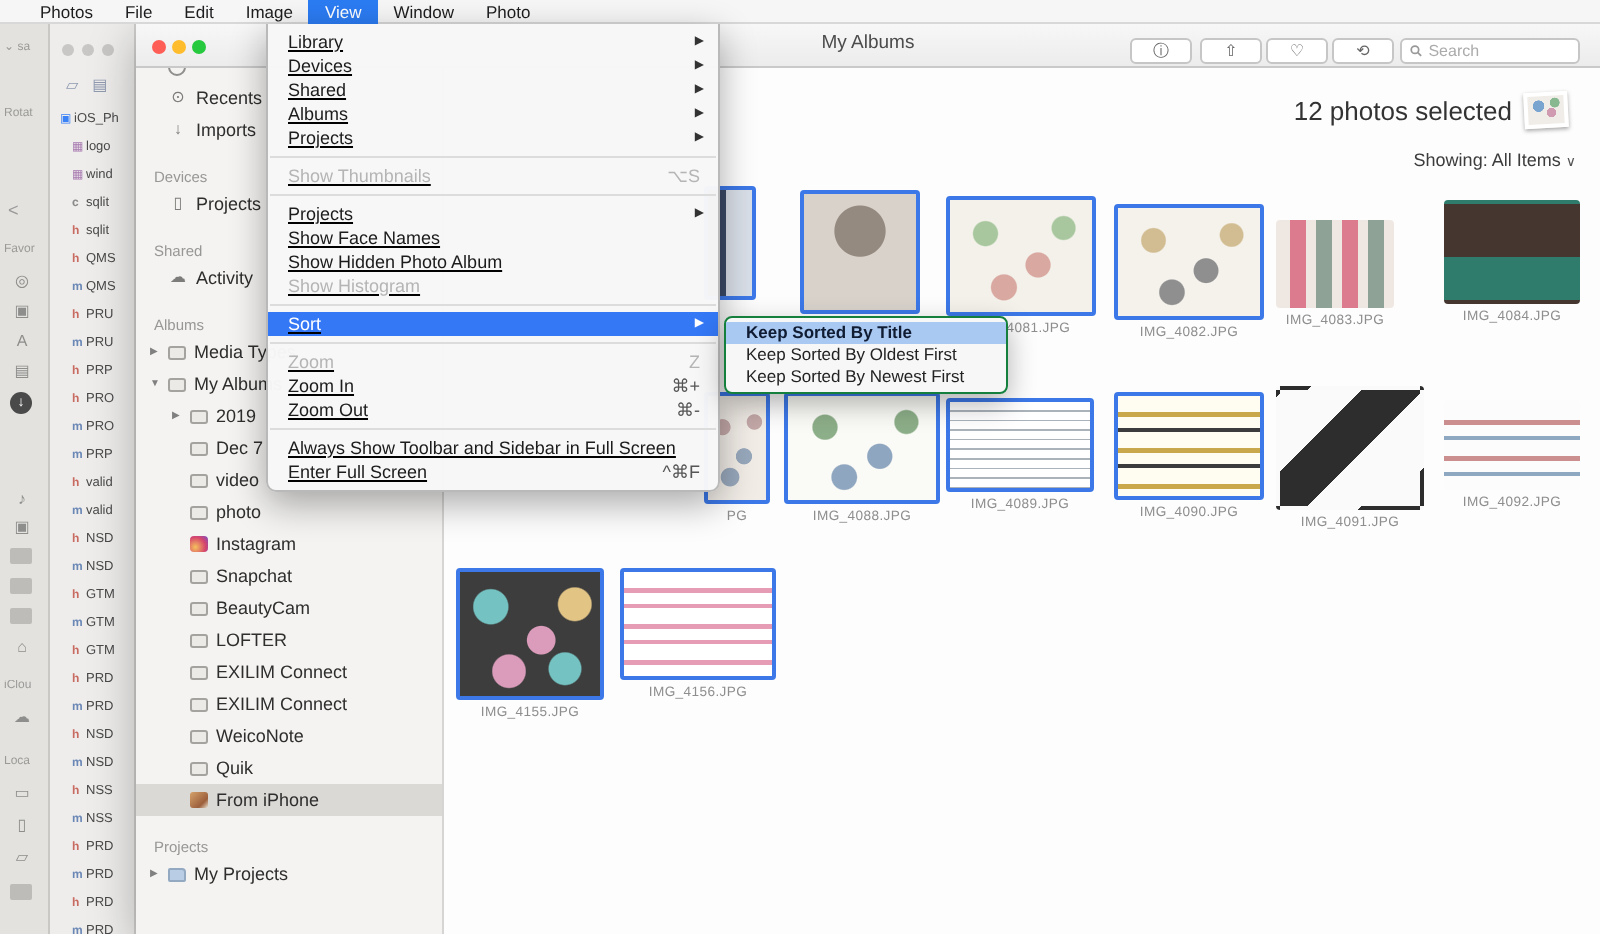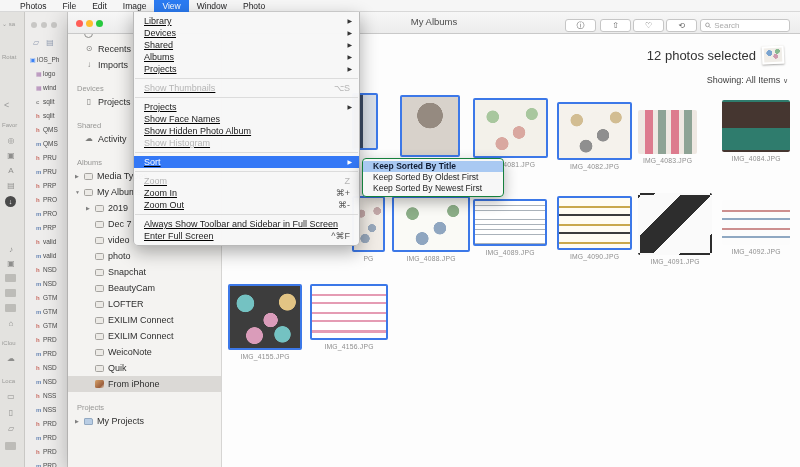--- a/index.html
+++ b/index.html
@@ -282,20 +282,24 @@
         </div>
         <div class="sb-item ind">
           <span class="ic-album"></span>
           <span>video</span>
         </div>
         <div class="sb-item ind">
           <span class="ic-album"></span>
           <span>photo</span>
         </div>
         <div class="sb-item ind">
+          <span class="ic-insta"></span>
+          <span>Instagram</span>
+        </div>
+        <div class="sb-item ind">
           <span class="ic-album"></span>
           <span>Snapchat</span>
         </div>
         <div class="sb-item ind">
           <span class="ic-album"></span>
           <span>BeautyCam</span>
         </div>
         <div class="sb-item ind">
           <span class="ic-album"></span>
           <span>LOFTER</span>

